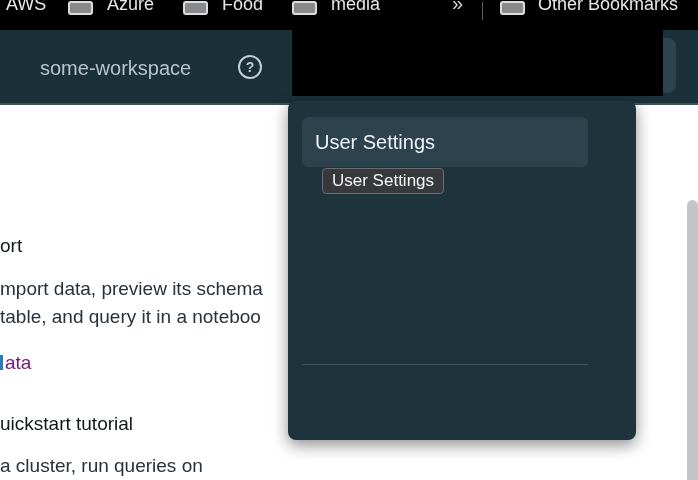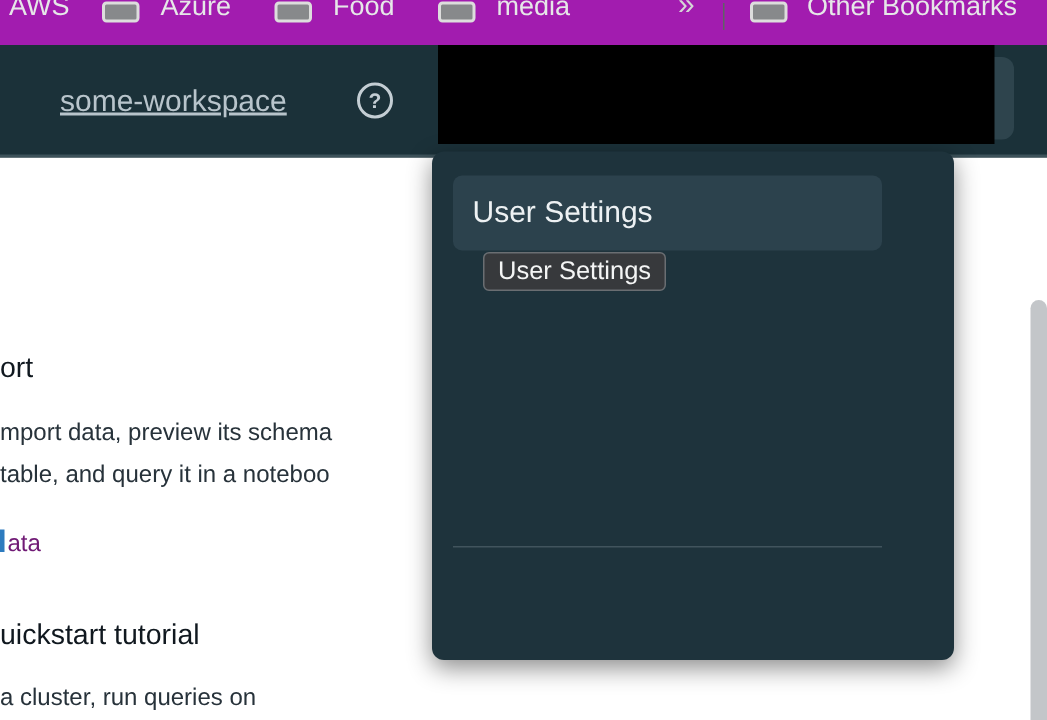--- a/index.html
+++ b/index.html
@@ -5,21 +5,21 @@
   html,body{margin:0;padding:0;}
   body{
     width:698px;height:480px;position:relative;overflow:hidden;
     background:#ffffff;
     font-family:"Liberation Sans", sans-serif;
     -webkit-font-smoothing:antialiased;
   }
   
   .bookmarks-bar{
     position:absolute;left:0;top:0;width:698px;height:30px;
-    background:#a21caf;z-index:30;
+    background:#000000;z-index:30;
   }
   .bm-label{
     position:absolute;top:-5px;color:#e6e7e8;font-size:18px;line-height:18px;
     white-space:nowrap;
   }
   .bm-folder{
     position:absolute;top:1px;width:21px;height:10px;
     background:#87898b;border:2px solid #dddddd;border-radius:3px;
   }
   .bm-chevron{
@@ -28,40 +28,40 @@
   .bm-divider{
     position:absolute;top:2px;width:1px;height:18px;background:#5f6264;
   }
   
   .app-header{
     position:absolute;left:0;top:30px;width:698px;height:73px;
     background:#1b3139;border-bottom:2px solid #3d525a;z-index:10;
   }
   .workspace-name{
     position:absolute;left:40px;top:27px;color:#b8c4cb;font-size:20px;
-    line-height:22px;white-space:nowrap;text-decoration:underline;
+    line-height:22px;white-space:nowrap;
   }
   .help-icon{
     position:absolute;left:238px;top:25px;width:20px;height:20px;
     border:2px solid #c4ced4;border-radius:50%;
     color:#c4ced4;font-size:14px;font-weight:bold;
     display:flex;align-items:center;justify-content:center;
   }
   .search-remnant{
     position:absolute;left:296px;top:8px;width:380px;height:55px;
     background:#2e444d;border-radius:8px;
   }
   .redaction-box{
     position:absolute;left:292px;top:-1px;width:371px;height:67px;
     background:#000000;
   }
   
   .fragment{
     position:absolute;left:0;white-space:nowrap;z-index:1;color:#27323a;
-    font-size:16px;line-height:24px;
+    font-size:19px;line-height:24px;
   }
   .fragment.heading{font-weight:normal;color:#10181f;font-size:19px;}
   .fragment.link{color:#701a75;}
   .clipped-stroke{
     display:inline-block;width:3px;height:15px;background:#2d7bbf;
     margin-right:2px;vertical-align:-1px;
   }
   
   .account-menu{
     position:absolute;left:288px;top:101px;width:348px;height:339px;

